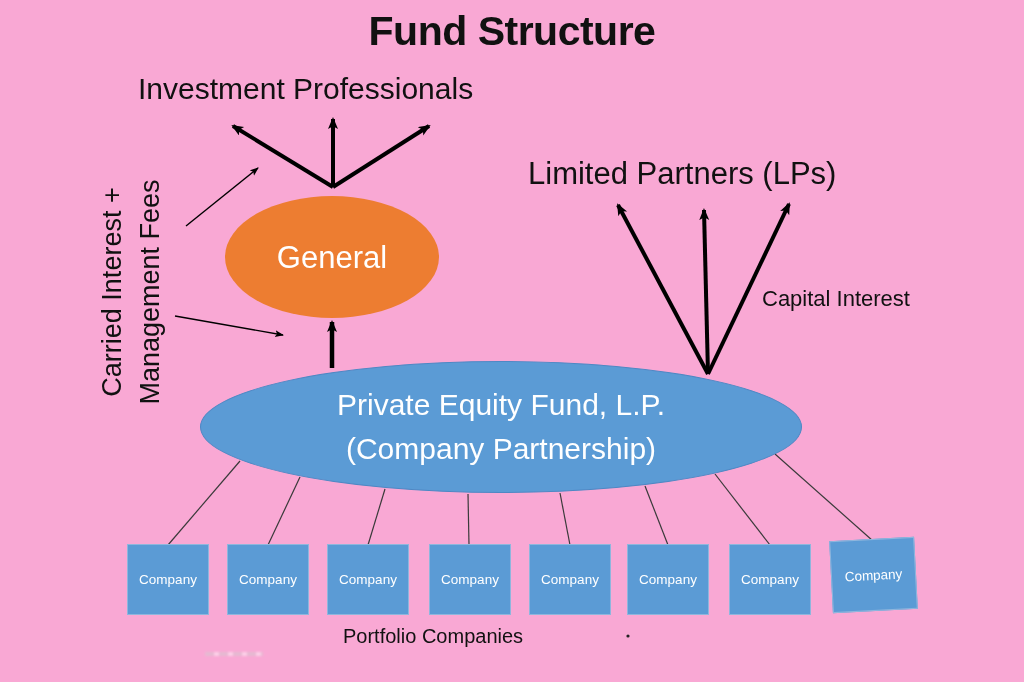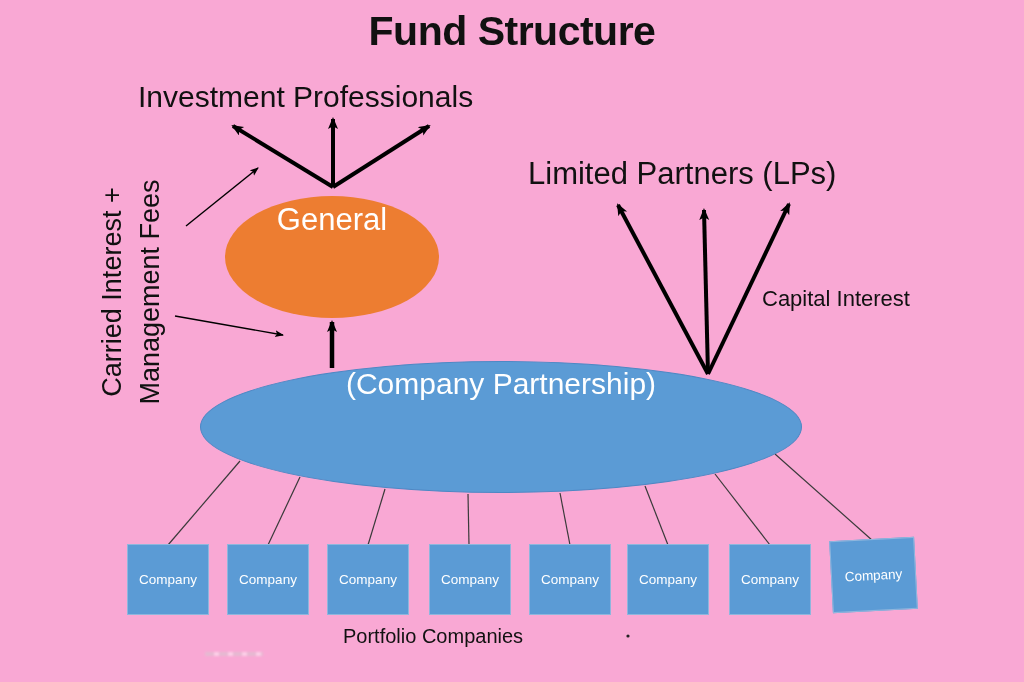--- a/index.html
+++ b/index.html
@@ -6,32 +6,32 @@
   html,body { background:#fff; }
   #canvas {
     position:relative; width:1024px; height:682px; background:#f9a8d4;
     font-family:"Liberation Sans", sans-serif; color:#111; overflow:hidden;
   }
   .abs { position:absolute; }
   #title {
     left:0; right:0; top:8px; text-align:center;
     font-size:41px; font-weight:bold; letter-spacing:-0.5px;
   }
-  #lbl-invpro  { left:138px; top:80px;  font-size:30px; }
+  #lbl-invpro  { left:138px; top:72px;  font-size:30px; }
   #lbl-lps     { left:528px; top:156px; font-size:31px;text-align:right; }
   #lbl-capint  { left:762px; top:286px; font-size:22px; }
   #lbl-portco  { left:343px; top:625px; font-size:20px; }
   #lbl-carried {
     left:3px; top:247px; width:270px; height:90px;
     transform:rotate(-90deg); transform-origin:50% 50%;
     text-align:center; font-size:27px; line-height:38px; white-space:nowrap;
   }
   .ellipse {
     border-radius:50%; text-align:center; color:#fff;
-    display:flex; flex-direction:row; justify-content:center;
+    display:flex; flex-direction:column; justify-content:center;
   }
   #gp-ellipse {
     left:225px; top:196px; width:214px; height:122px;
     font-size:31px; line-height:47px;
   }
   #fund-ellipse {
     left:200px; top:361px; width:602px; height:132px;
     font-size:30px; line-height:44px; border:1px solid #4e88c4;
   }
   .company {
@@ -109,20 +109,21 @@
   <div id="lbl-carried" class="abs">
     <span style="display:block">Carried Interest +</span>
     <span style="display:block">Management Fees</span>
   </div>
 
   <div id="gp-ellipse" class="abs ellipse" style="background: rgb(237, 125, 49);">
     <span>General</span>
   </div>
 
   <div id="fund-ellipse" class="abs ellipse" style="background: rgb(91, 155, 213);">
+    <span>Private Equity Fund, L.P.</span>
     <span>(Company Partnership)</span>
   </div>
 
   <div class="abs company c1">Company</div>
   <div class="abs company c2">Company</div>
   <div class="abs company c3">Company</div>
   <div class="abs company c4">Company</div>
   <div class="abs company c5">Company</div>
   <div class="abs company c6">Company</div>
   <div class="abs company c7">Company</div>

